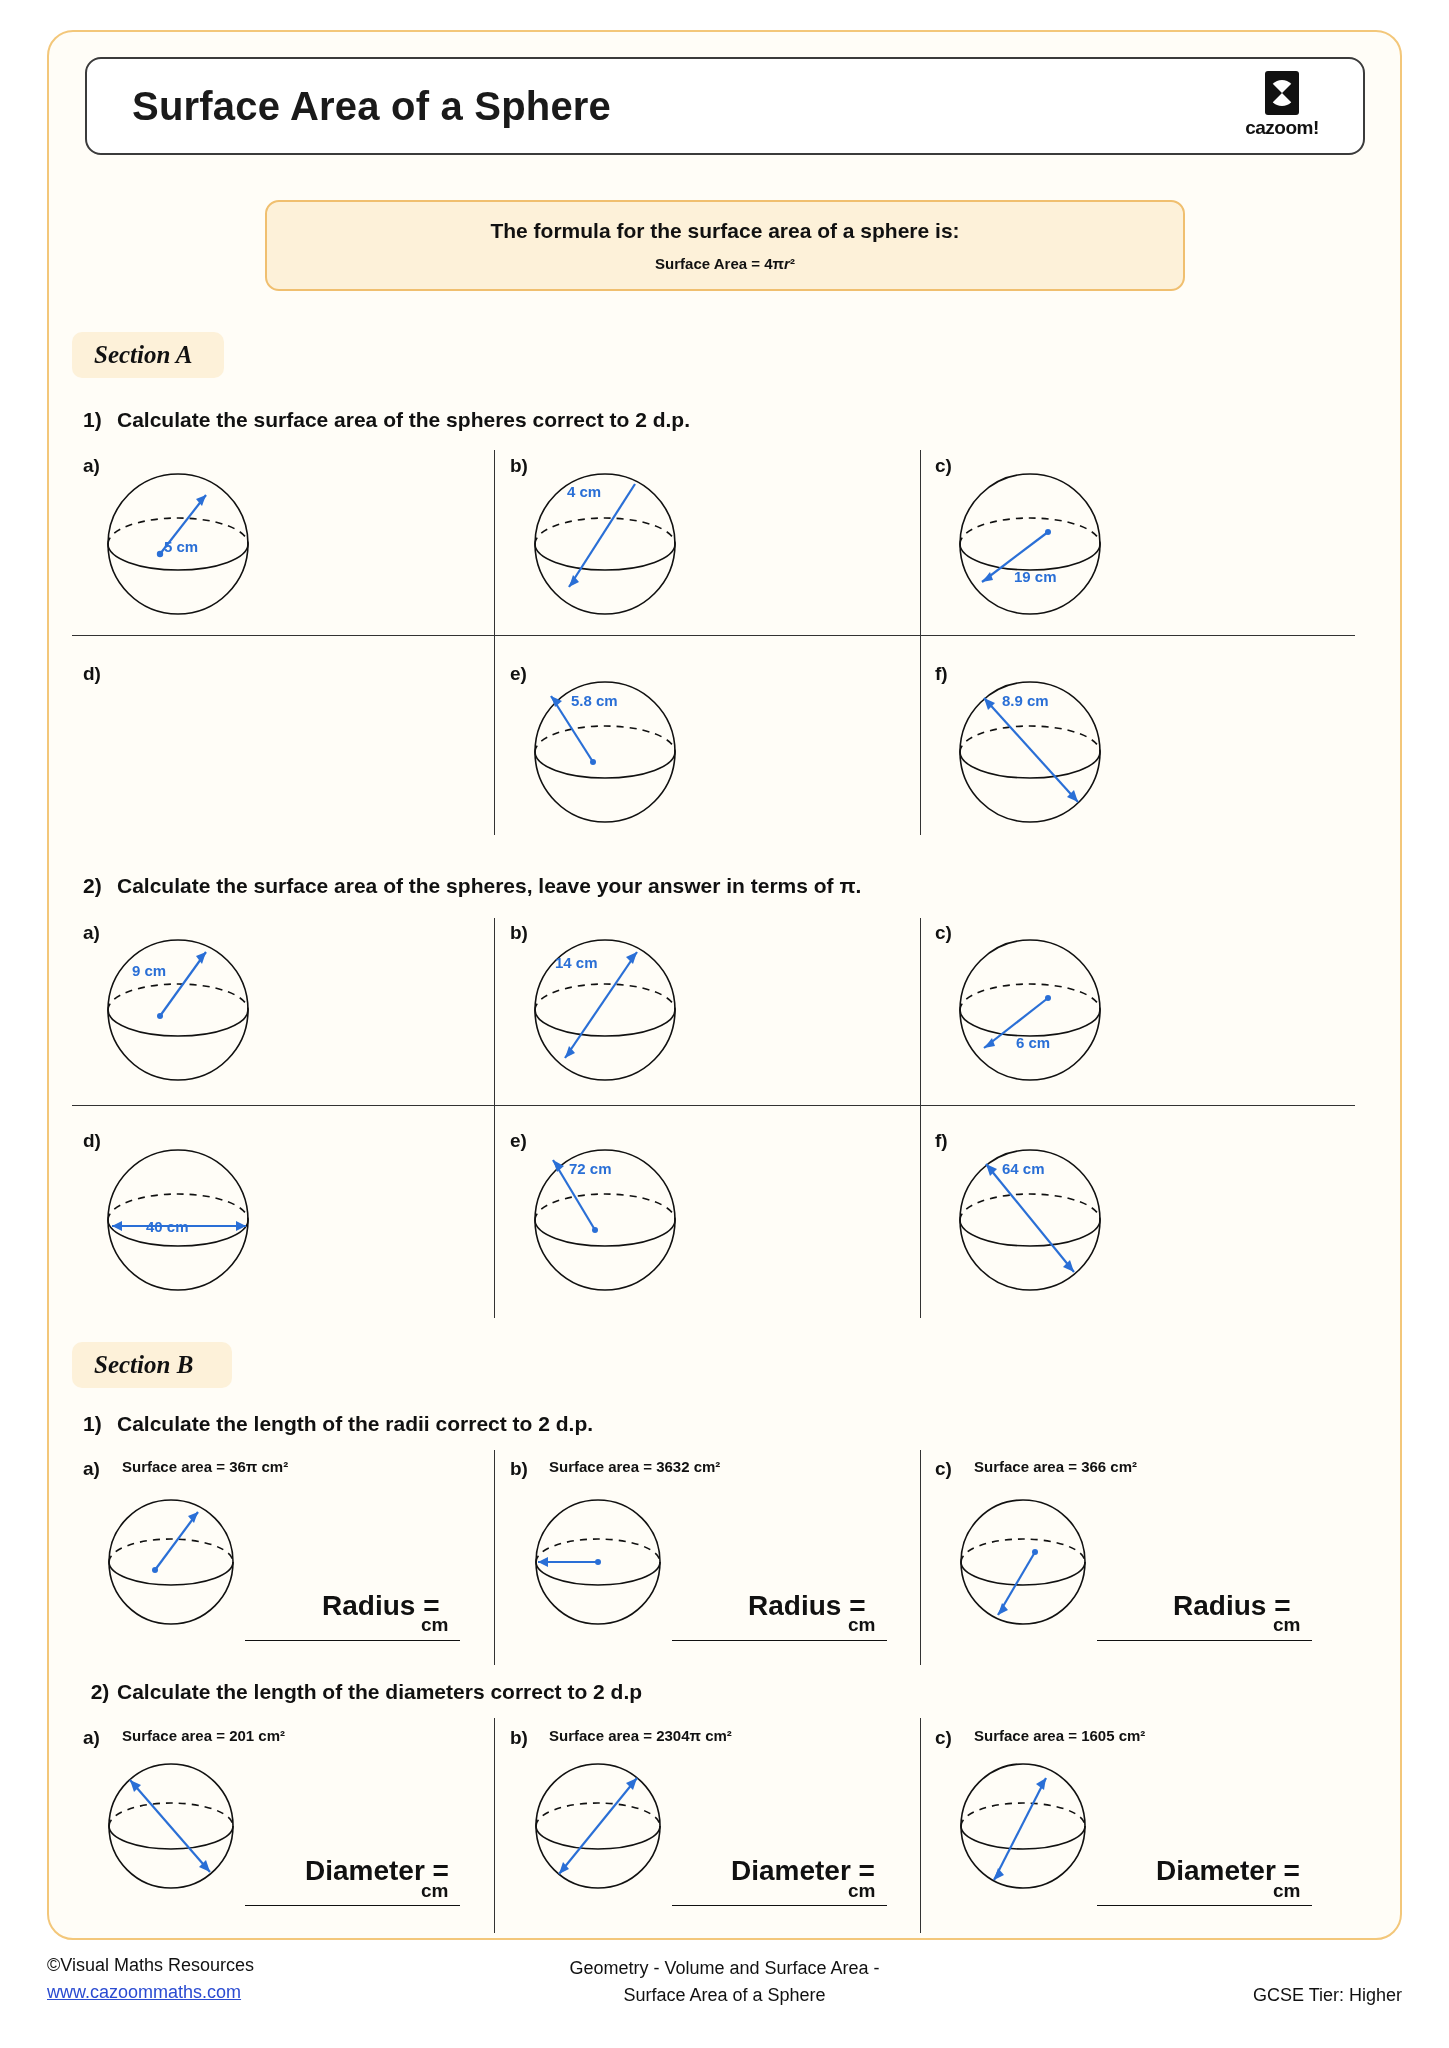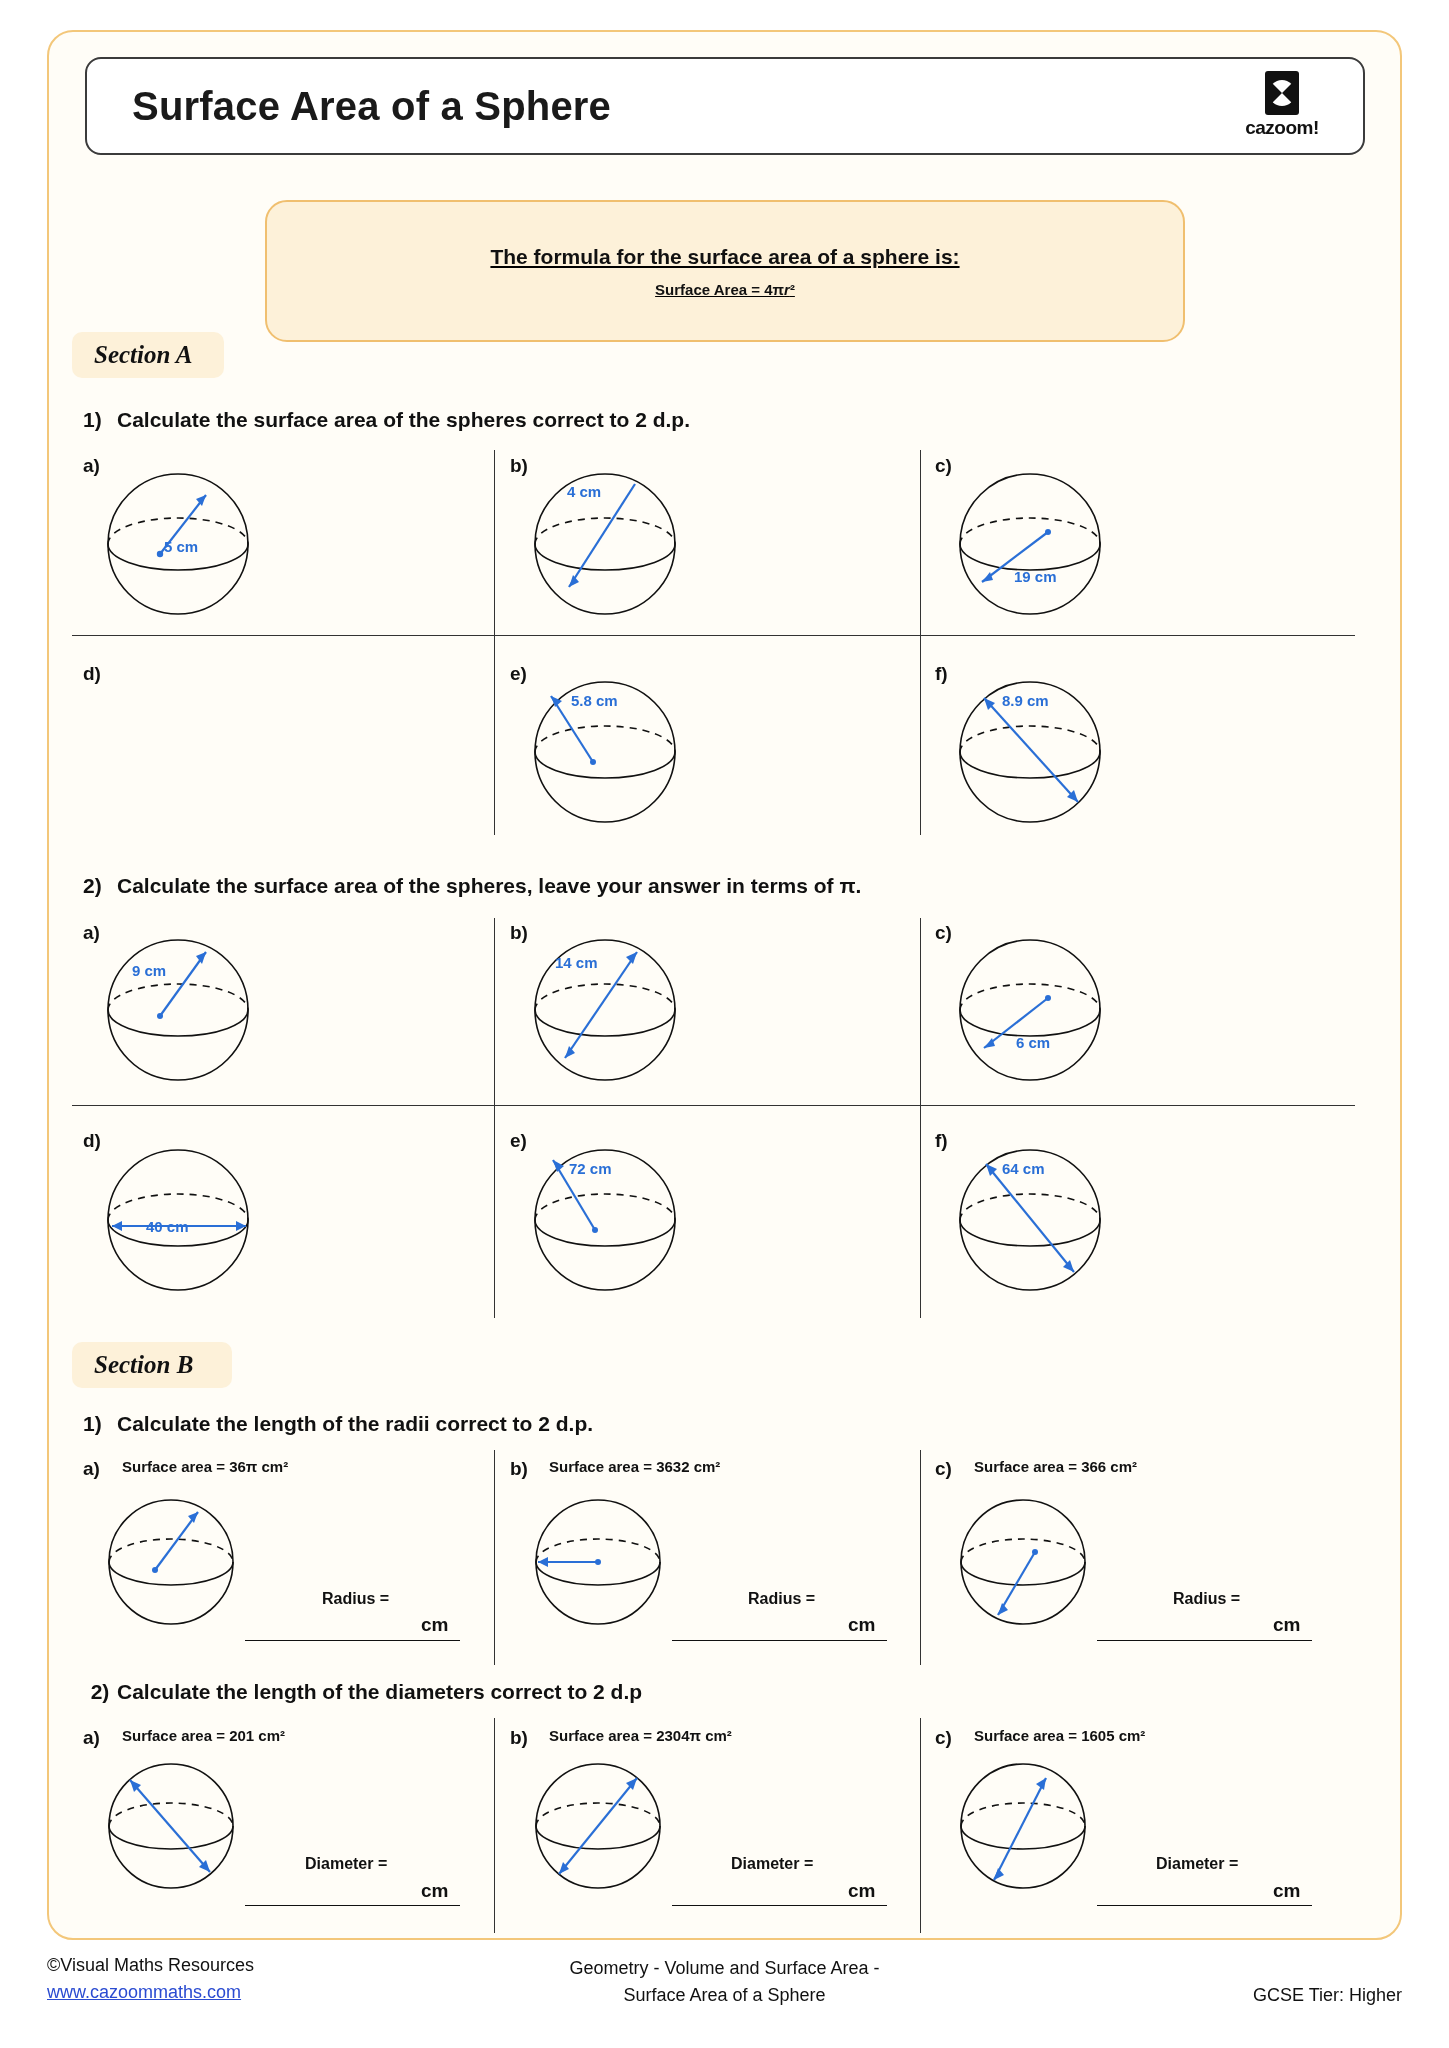--- a/index.html
+++ b/index.html
@@ -68,30 +68,29 @@
   .logo-word {
     font-size: 19px;
     font-weight: bold;
     color: #111;
     margin-top: 2px;
     letter-spacing: -0.5px;
   }
   .formula-box {
     position: absolute;
     left: 265px; top: 200px;
-    width: 920px; height: 142px;
+    width: 920px; height: 91px;
     background: #fdf1d9;
     border: 2px solid #f0bf6f;
-    border-radius: 22px;
+    border-radius: 14px;
     display: flex;
     flex-direction: column;
     align-items: center;
     justify-content: center;
     gap: 12px;
-    text-decoration: underline;
   }
   .formula-line1 { font-size: 21px; font-weight: bold; color: #111; }
   .formula-line2 { font-size: 15px; font-weight: bold; color: #111; }
   .formula-line2 .italic { font-style: italic; }
 
   .section-tab {
     position: absolute;
     height: 46px;
     background: #fdf1d9;
     border-radius: 10px;
@@ -129,21 +128,21 @@
     position: absolute;
     width: 1px;
     background: #333;
   }
 
   .sphere-wrap { position: absolute; }
   .sphere-svg { display: block; }
 
   .ans-label {
     position: absolute;
-    font-size: 16px;
+    font-size: 28px;
     font-weight: bold;
     color: #111;
   }
   .ans-line {
     position: absolute;
     border-bottom: 1.5px solid #111;
   }
   .ans-unit {
     position: absolute;
     font-size: 19px;

